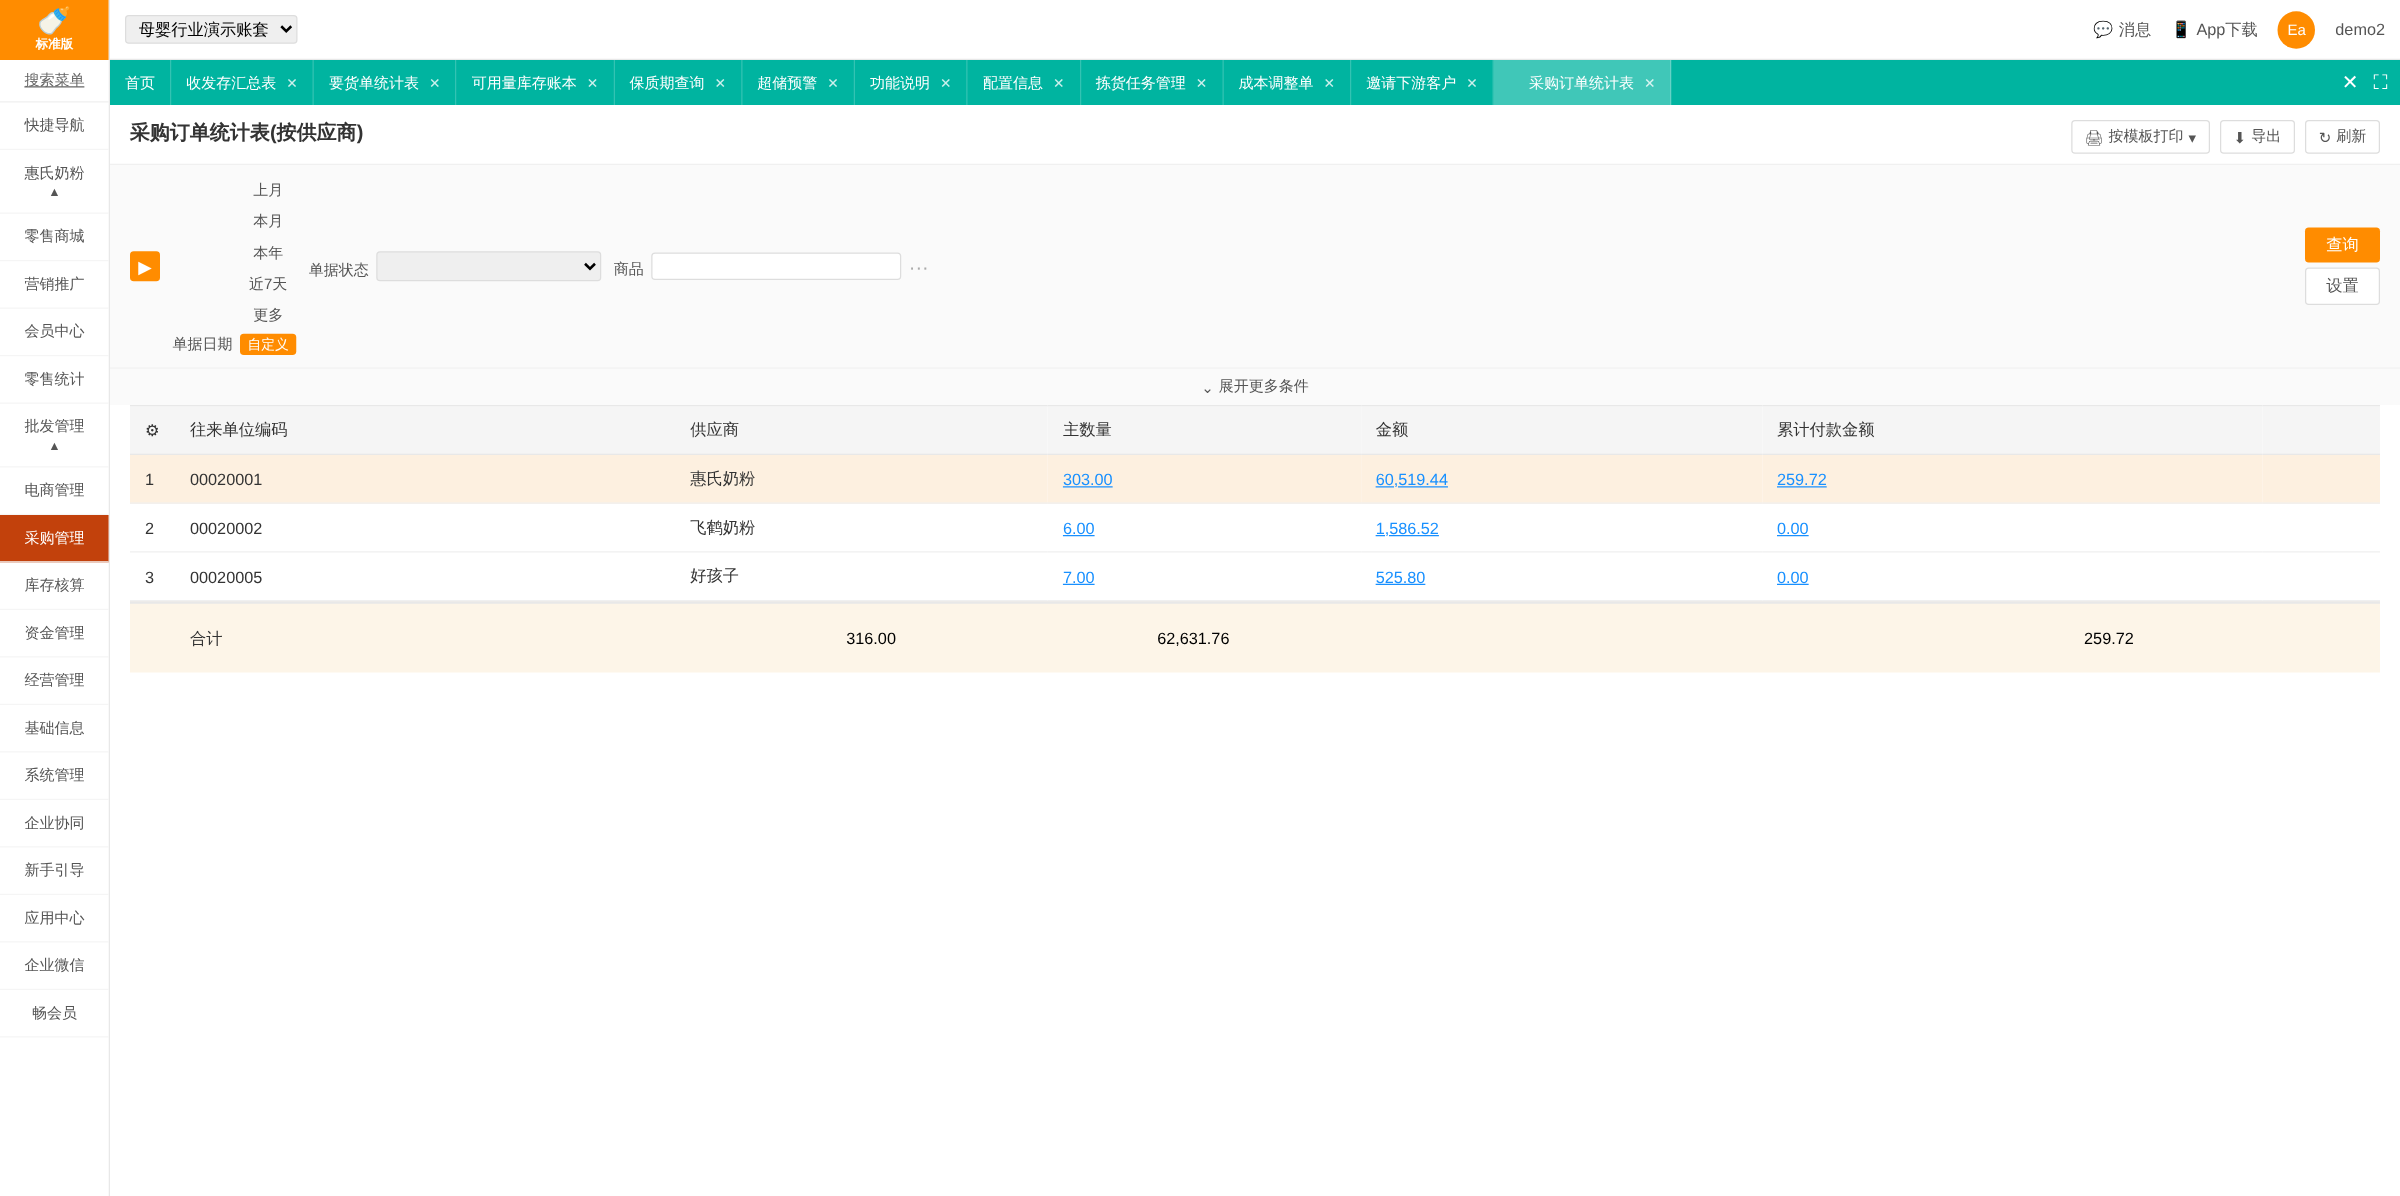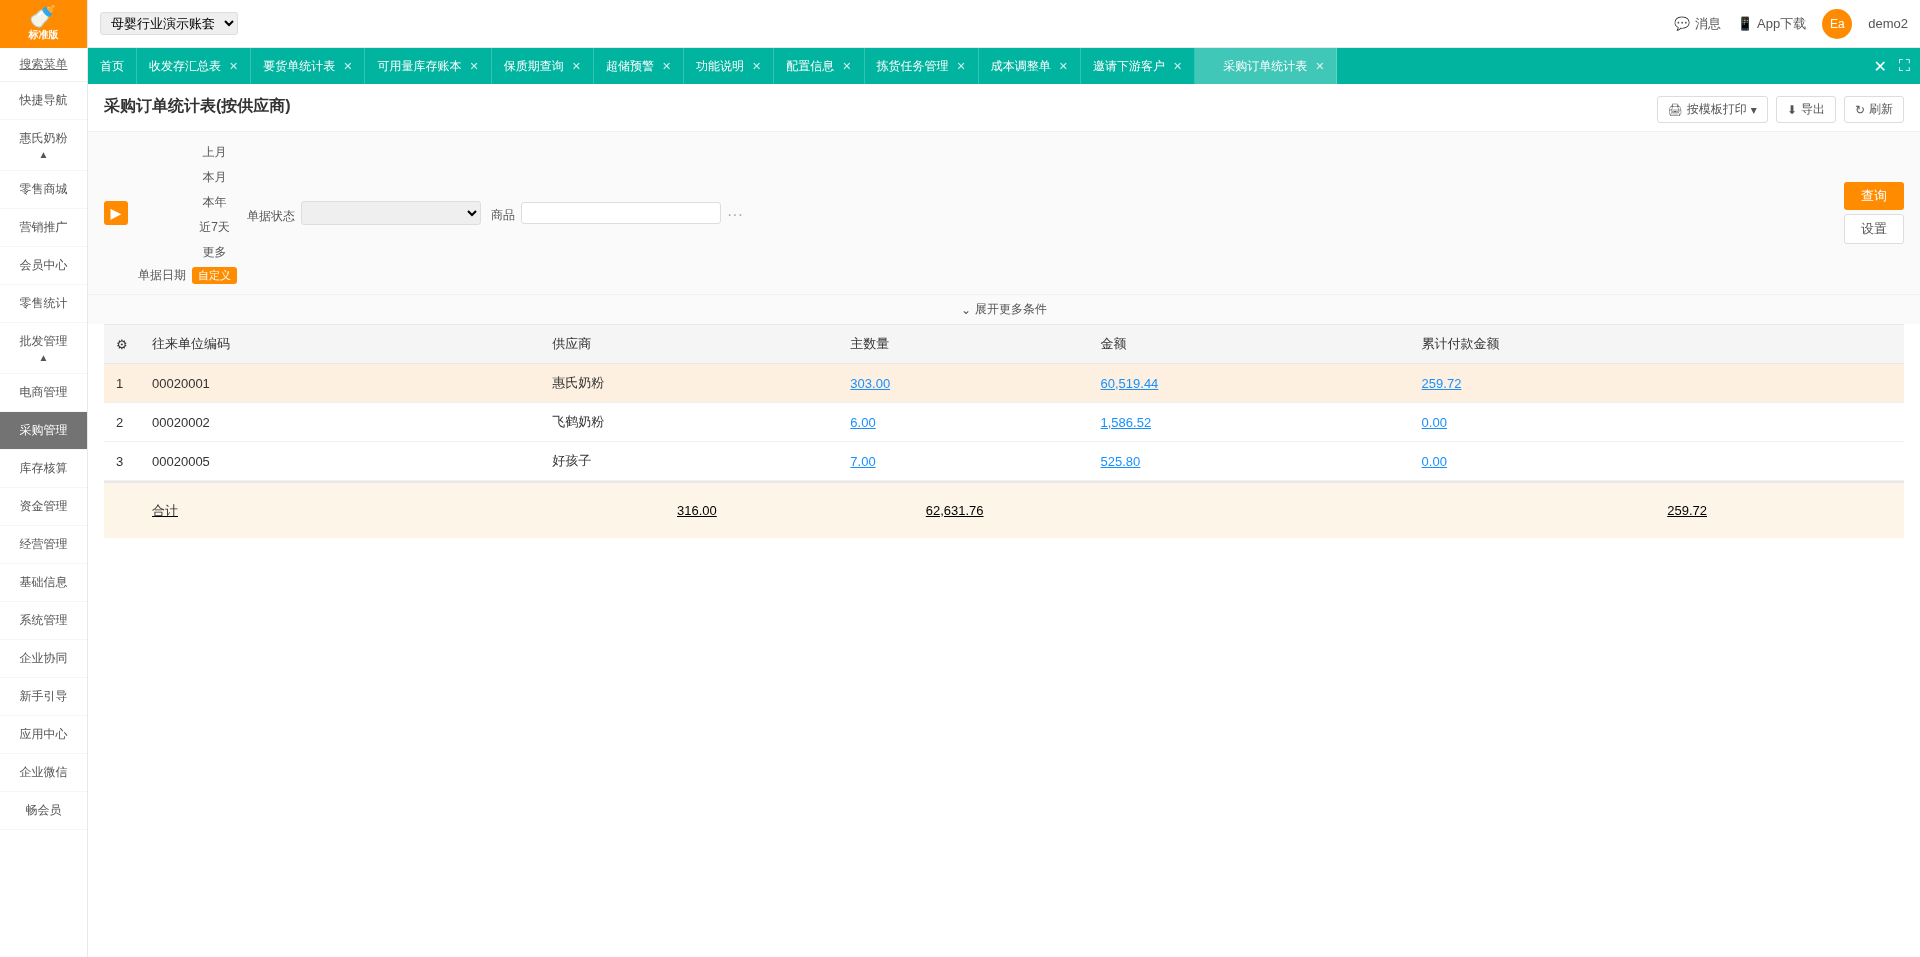--- a/index.html
+++ b/index.html
@@ -45,21 +45,21 @@
       text-align: center;
       font-size: 12px;
       color: #555;
       cursor: pointer;
       display: flex;
       flex-direction: column;
       align-items: center;
       gap: 2px;
       border-bottom: 1px solid #f5f5f5;
     }
-    .sidebar-item.active { background: #737373; color: white; }
+    .sidebar-item.active { background: #c2410c; color: white; }
     .sidebar-item .arrow { font-size: 10px; }
 
     
     .main-area {
       flex: 1;
       display: flex;
       flex-direction: column;
       overflow: hidden;
     }
 
@@ -638,21 +638,21 @@
       <td class="center"><span class="link-val">7.00</span></td>
       <td class="center"><span class="link-val">525.80</span></td>
       <td class="center"><span class="link-val">0.00</span></td>
       <td></td>
     </tr>
             </tbody>
         </table>
       </div>
 
       <div style="background:#fdf5e8;border-top:2px solid #e8e8e8;margin:0 16px;">
-        <table style="width:100%;border-collapse:collapse;text-decoration:underline;">
+        <table style="width:100%;border-collapse:collapse;">
           <tbody>
               <tr>
             <td style="width:36px;"></td>
             <td style="padding:10px 12px;font-weight:500;color:#333;" colspan="2">
               <span>合计</span>
             </td>
             <td style="padding:10px 12px;text-align:center;font-weight:500;">
               <span>316.00</span>
             </td>
             <td style="padding:20px 12px;text-align:left;font-weight:500;">

